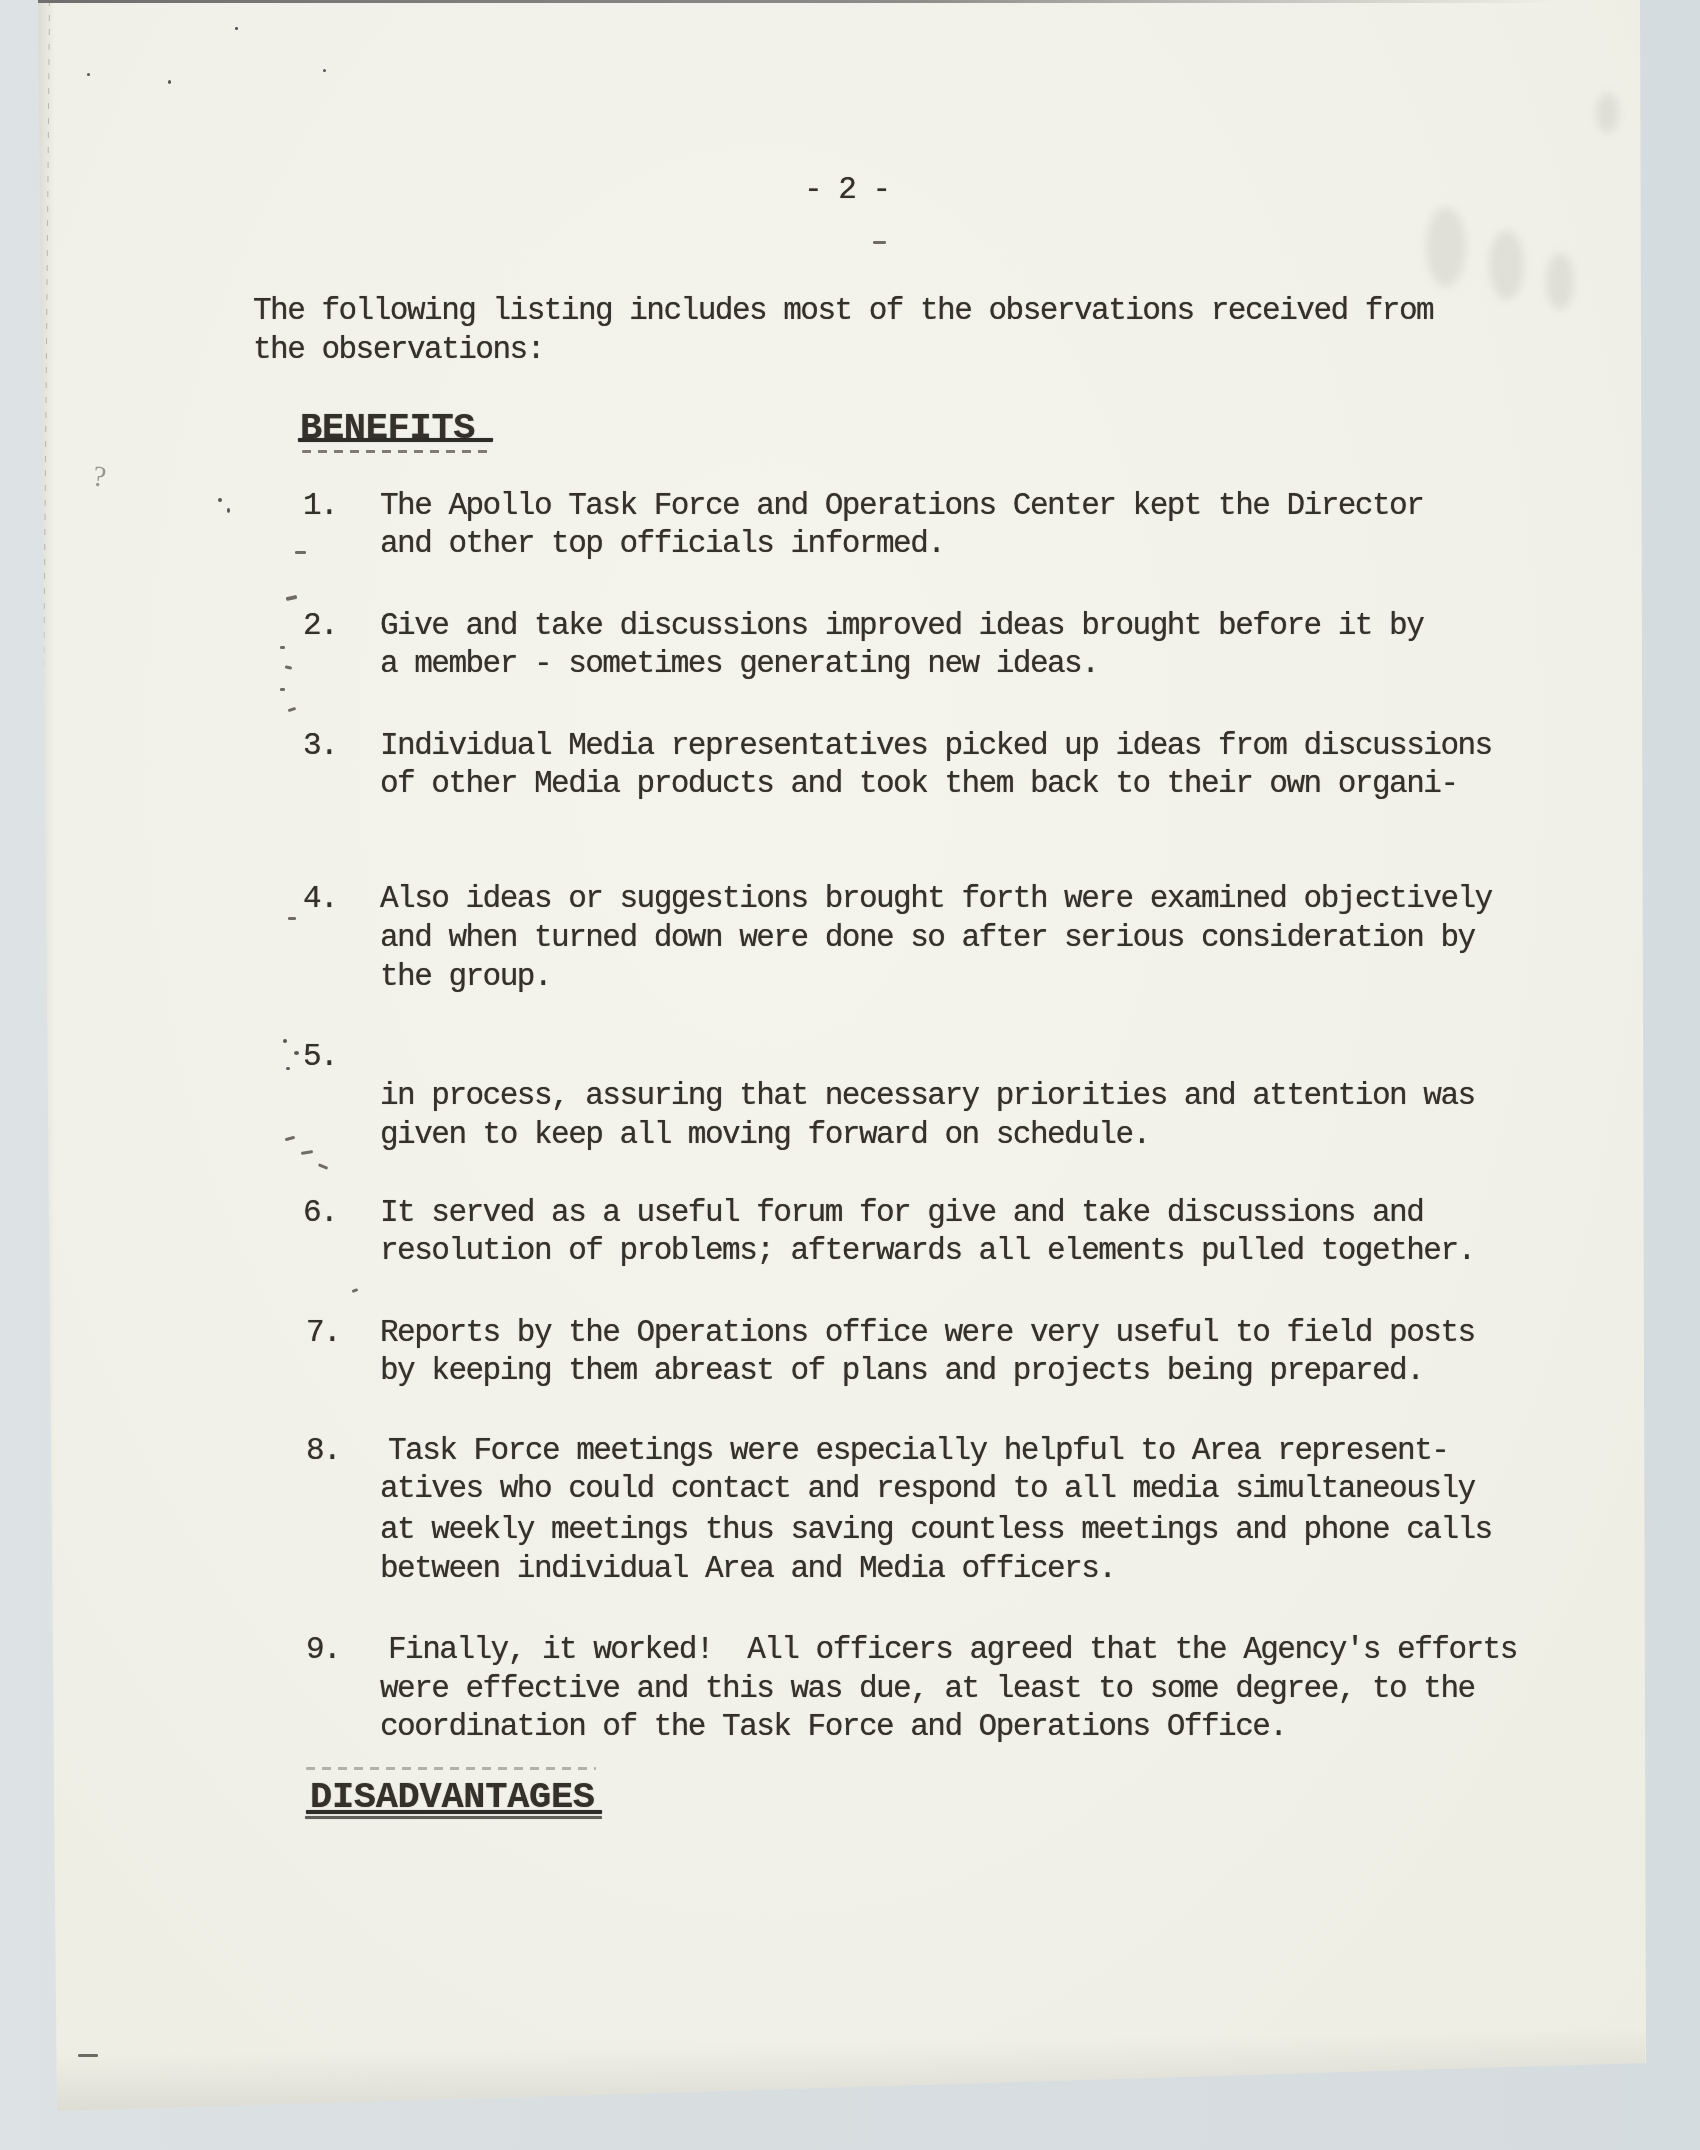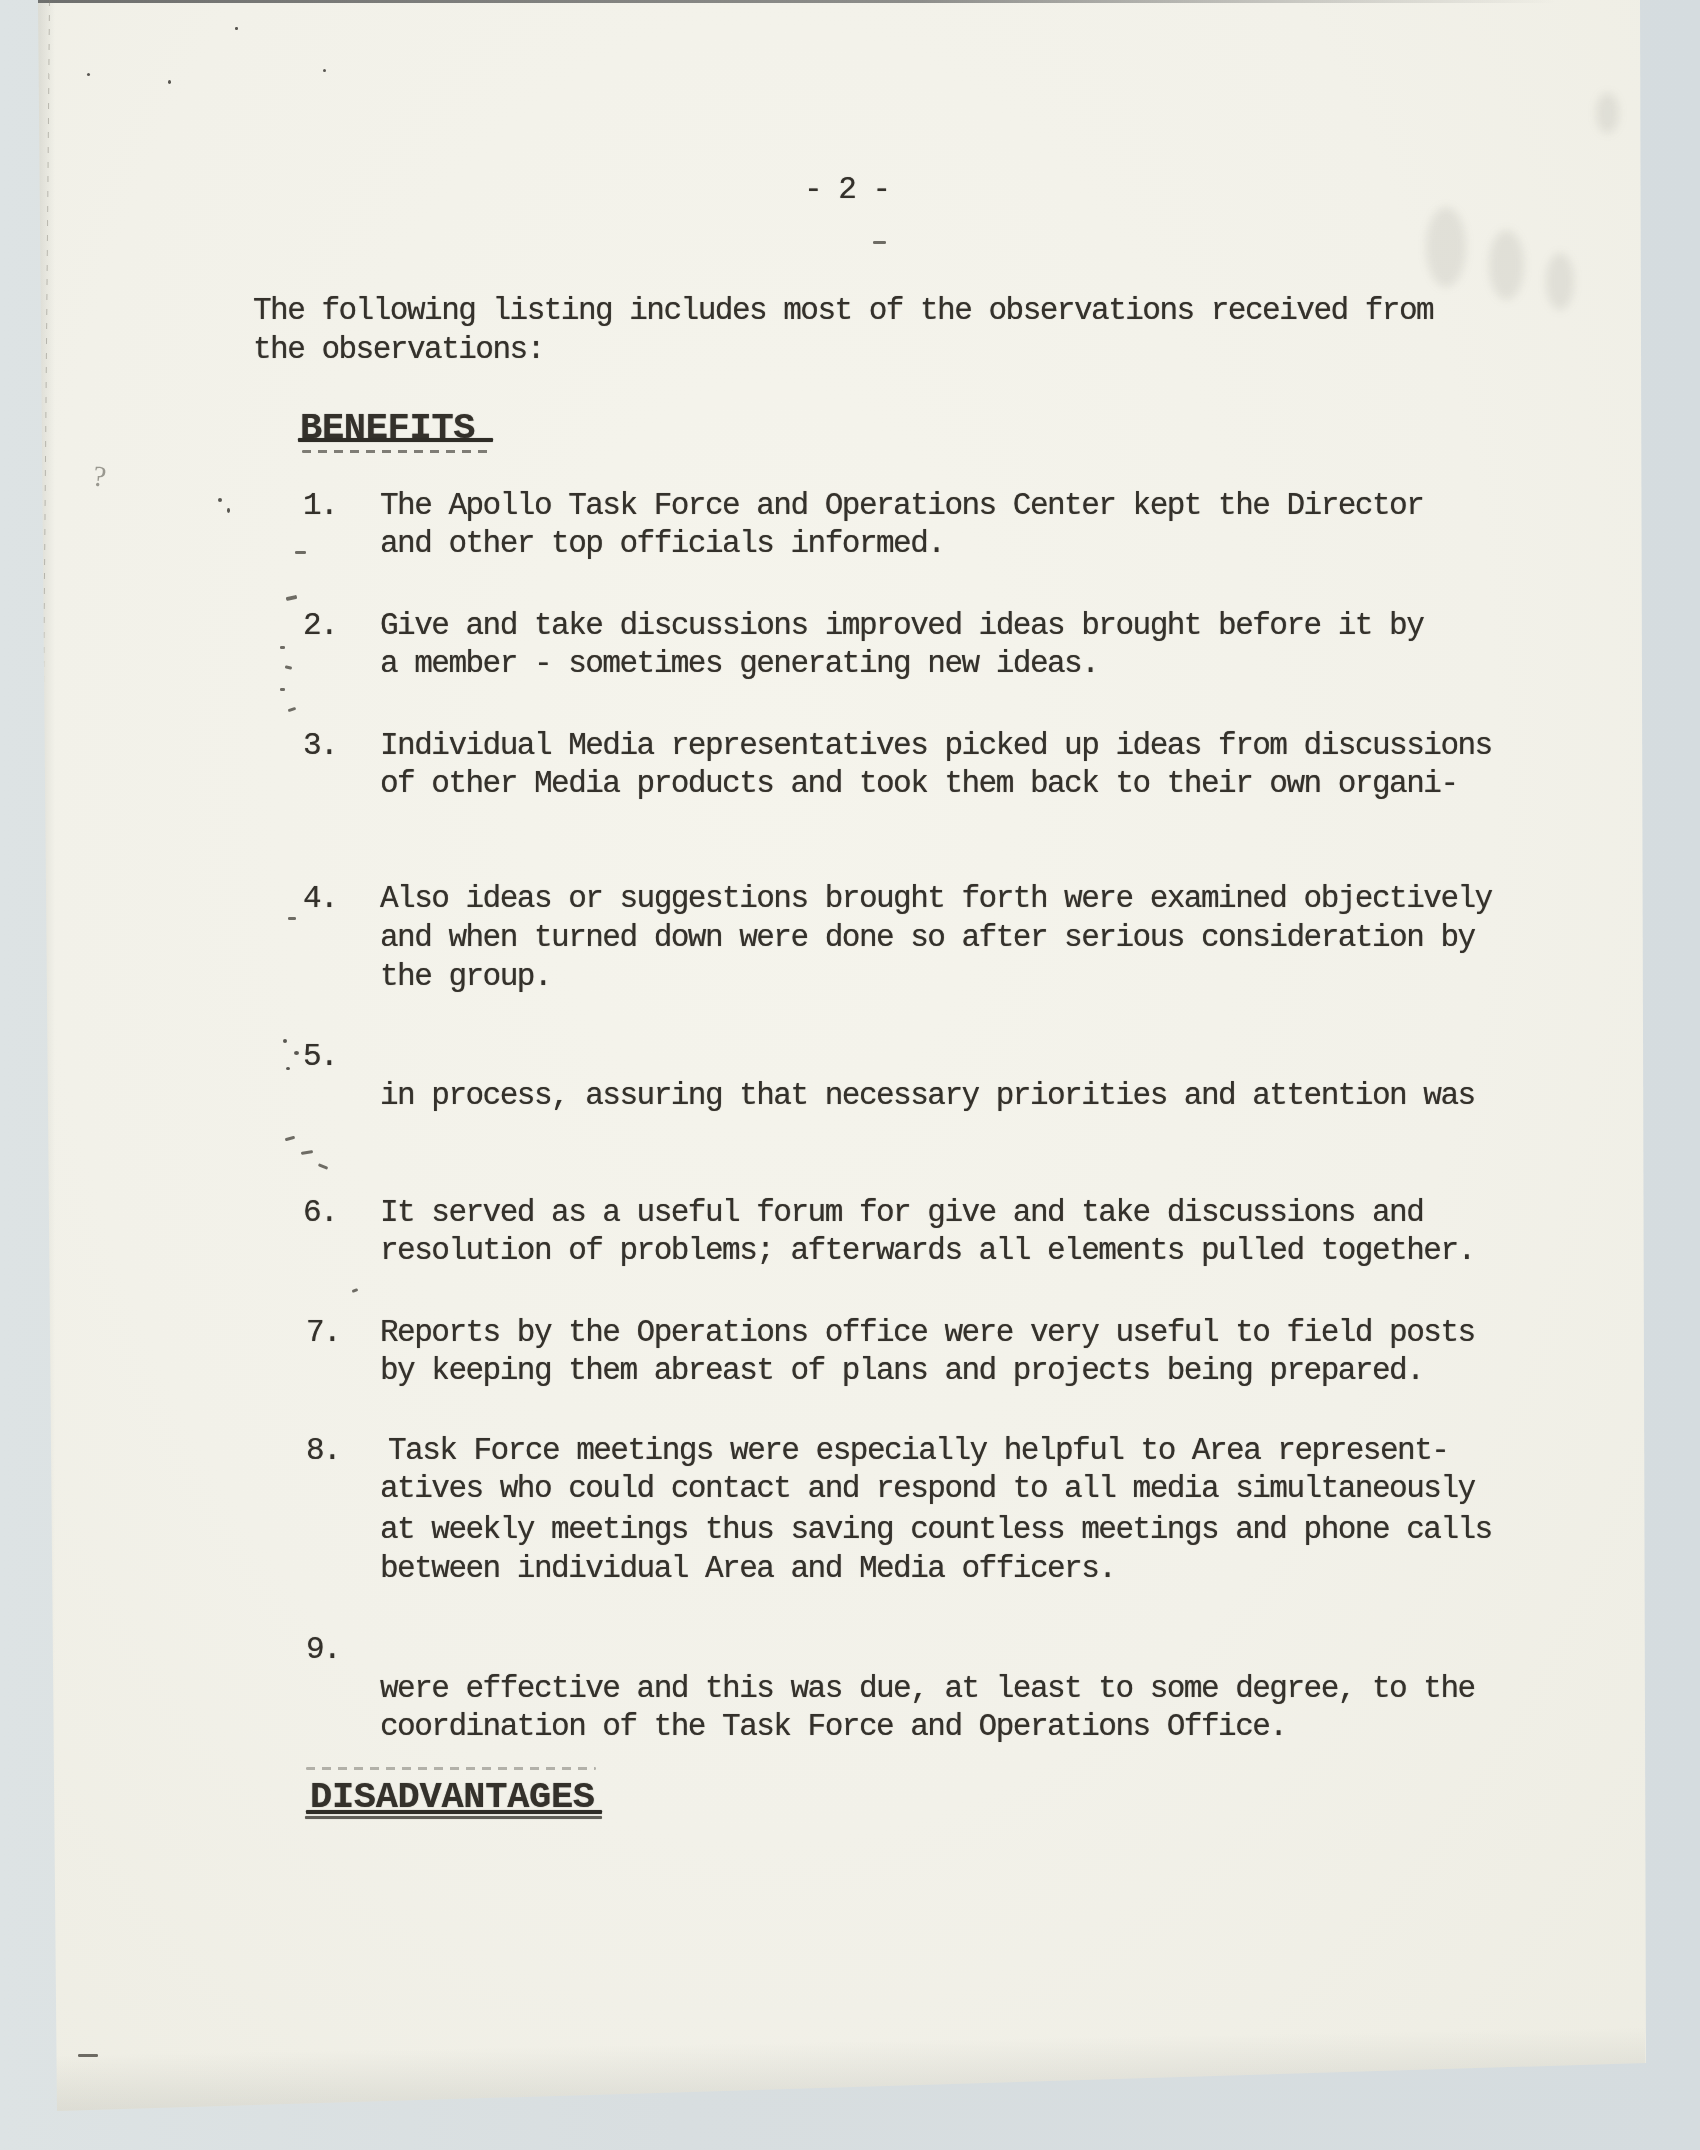--- a/index.html
+++ b/index.html
@@ -68,36 +68,38 @@
   <div class="ln" style="left:380px;top:730px">Individual Media representatives picked up ideas from discussions</div>
   <div class="ln" style="left:380px;top:768px">of other Media products and took them back to their own organi-</div>
 
   <div class="ln" style="left:303px;top:883px">4.</div>
   <div class="ln" style="left:380px;top:883px">Also ideas or suggestions brought forth were examined objectively</div>
   <div class="ln" style="left:380px;top:922px">and when turned down were done so after serious consideration by</div>
   <div class="ln" style="left:380px;top:961px">the group.</div>
 
   <div class="ln" style="left:303px;top:1041px">5.</div>
   <div class="ln" style="left:380px;top:1080px">in process, assuring that necessary priorities and attention was</div>
+  <div class="ln" style="left:380px;top:1119px">given to keep all moving forward on schedule.</div>
 
   <div class="ln" style="left:303px;top:1197px">6.</div>
   <div class="ln" style="left:380px;top:1197px">It served as a useful forum for give and take discussions and</div>
   <div class="ln" style="left:380px;top:1235px">resolution of problems; afterwards all elements pulled together.</div>
 
   <div class="ln" style="left:306px;top:1317px">7.</div>
   <div class="ln" style="left:380px;top:1317px">Reports by the Operations office were very useful to field posts</div>
   <div class="ln" style="left:380px;top:1355px">by keeping them abreast of plans and projects being prepared.</div>
 
   <div class="ln" style="left:306px;top:1435px">8.</div>
   <div class="ln" style="left:388px;top:1435px">Task Force meetings were especially helpful to Area represent-</div>
   <div class="ln" style="left:380px;top:1473px">atives who could contact and respond to all media simultaneously</div>
   <div class="ln" style="left:380px;top:1514px">at weekly meetings thus saving countless meetings and phone calls</div>
   <div class="ln" style="left:380px;top:1553px">between individual Area and Media officers.</div>
 
   <div class="ln" style="left:306px;top:1634px">9.</div>
+  <div class="ln" style="left:388px;top:1634px">Finally, it worked!  All officers agreed that the Agency's efforts</div>
   <div class="ln" style="left:380px;top:1673px">were effective and this was due, at least to some degree, to the</div>
   <div class="ln" style="left:380px;top:1711px">coordination of the Task Force and Operations Office.</div>
 
   <div class="rule-dashed faint" style="left:306px;top:1767px;width:290px;height:3.3px"></div>
 
   <div class="ln hd" style="left:310px;top:1779px">DISADVANTAGES</div>
   <div class="rule" style="left:306px;top:1810px;width:296px;height:4px"></div>
   <div class="rule" style="left:305px;top:1816px;width:297px;height:2.7px;opacity:.75"></div>
 
 

